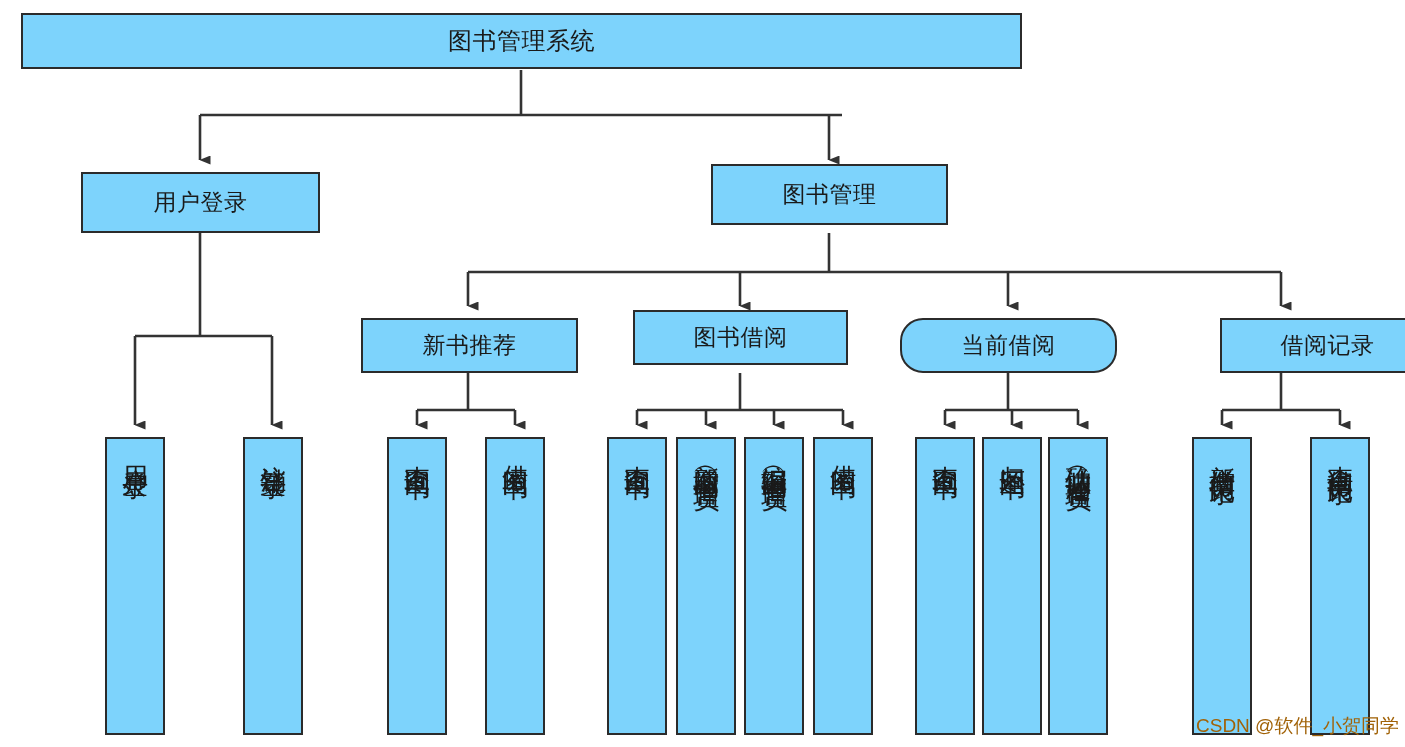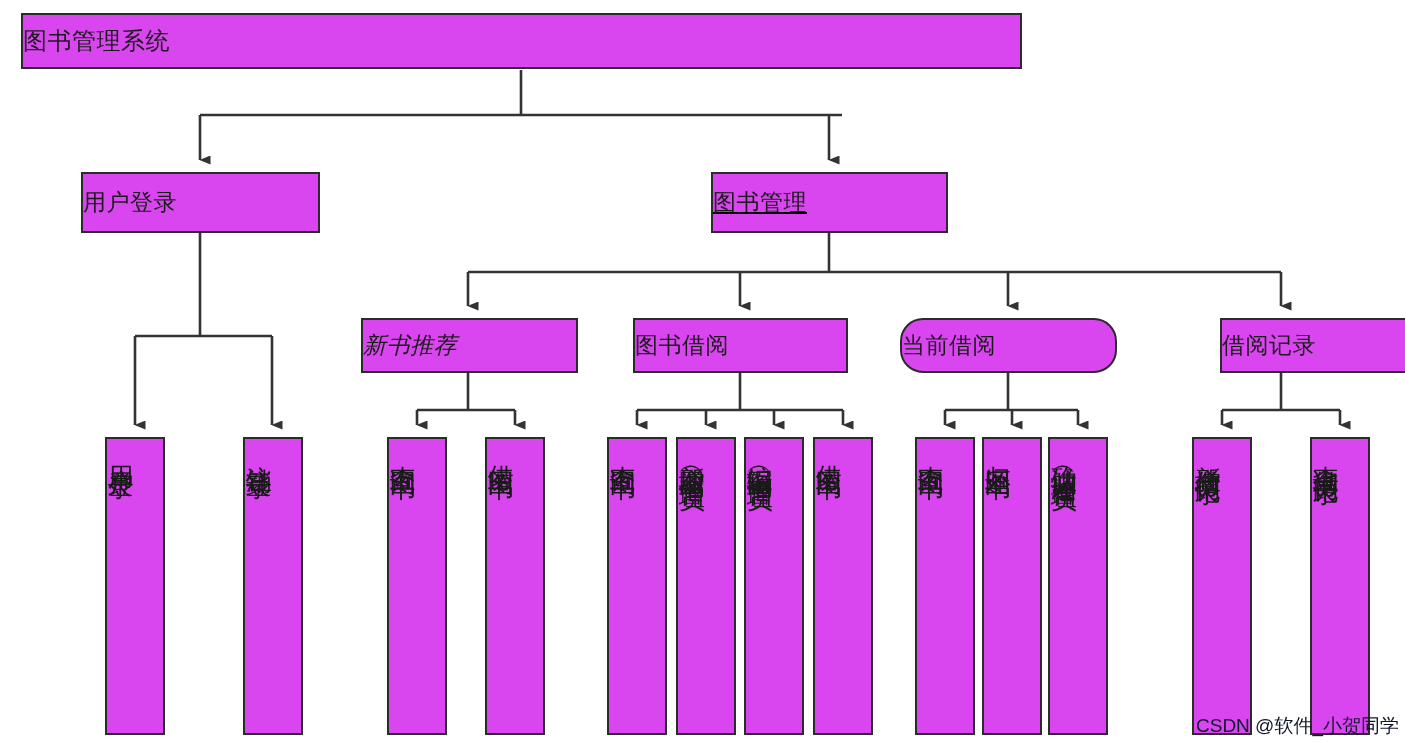--- a/index.html
+++ b/index.html
@@ -21,24 +21,25 @@
   #diagram-svg {
     position: absolute;
     left: 0;
     top: 0;
     width: 1405px;
     height: 747px;
   }
   .node-box {
     position: absolute;
     box-sizing: border-box;
-    background: #d946ef;
+    background: #7dd3fc;
     border: 2px solid #2b2b2b;
     display: flex;
     align-items: center;
+    justify-content: center;
     overflow: hidden;
   }
   .node-label {
     color: #1a1a1a;
     font-family: "Liberation Sans", "DejaVu Sans", sans-serif;
     line-height: 1.28;
     letter-spacing: 0.5px;
     text-align: center;
     white-space: nowrap;
   }
@@ -55,21 +56,21 @@
   .node-box.vertical .node-label {
     writing-mode: vertical-rl;
     text-orientation: upright;
     font-size: 26px;
     line-height: 1.05;
     letter-spacing: 3px;
     white-space: nowrap;
   }
   .watermark {
     position: absolute;
-    color: #0f172a;
+    color: #a16207;
     font-size: 19px;
     font-family: "Liberation Sans", "DejaVu Sans", sans-serif;
     white-space: nowrap;
     user-select: none;
   }
 </style>
 </head>
 <body>
 
 <div id="diagram-root">
@@ -124,28 +125,28 @@
     </g>
   </svg>
 
   <div class="node-box root horizontal" style="left:21px; top:13px; width:1001px; height:56px;">
     <span class="node-label">图书管理系统</span>
   </div>
 
   <div class="node-box horizontal" style="left:81px; top:172px; width:239px; height:61px;">
     <span class="node-label">用户登录</span>
   </div>
-  <div class="node-box horizontal" style="left:711px; top:172px; width:237px; height:61px;text-decoration:underline;">
+  <div class="node-box horizontal" style="left:711px; top:164px; width:237px; height:61px;">
     <span class="node-label">图书管理</span>
   </div>
 
-  <div class="node-box horizontal" style="left:361px; top:318px; width:217px; height:55px;font-style:italic;">
+  <div class="node-box horizontal" style="left:361px; top:318px; width:217px; height:55px;">
     <span class="node-label">新书推荐</span>
   </div>
-  <div class="node-box horizontal" style="left:633px; top:318px; width:215px; height:55px;">
+  <div class="node-box horizontal" style="left:633px; top:310px; width:215px; height:55px;">
     <span class="node-label">图书借阅</span>
   </div>
   <div class="node-box horizontal" style="left:900px; top:318px; width:217px; height:55px;border-radius:23px;">
     <span class="node-label">当前借阅</span>
   </div>
   <div class="node-box horizontal" style="left:1172px; top:318px; width:215px; height:55px;margin-left:48px;">
     <span class="node-label">借阅记录</span>
   </div>
 
   <div class="node-box vertical" style="left:105px; top:437px; width:60px; height:298px;">

